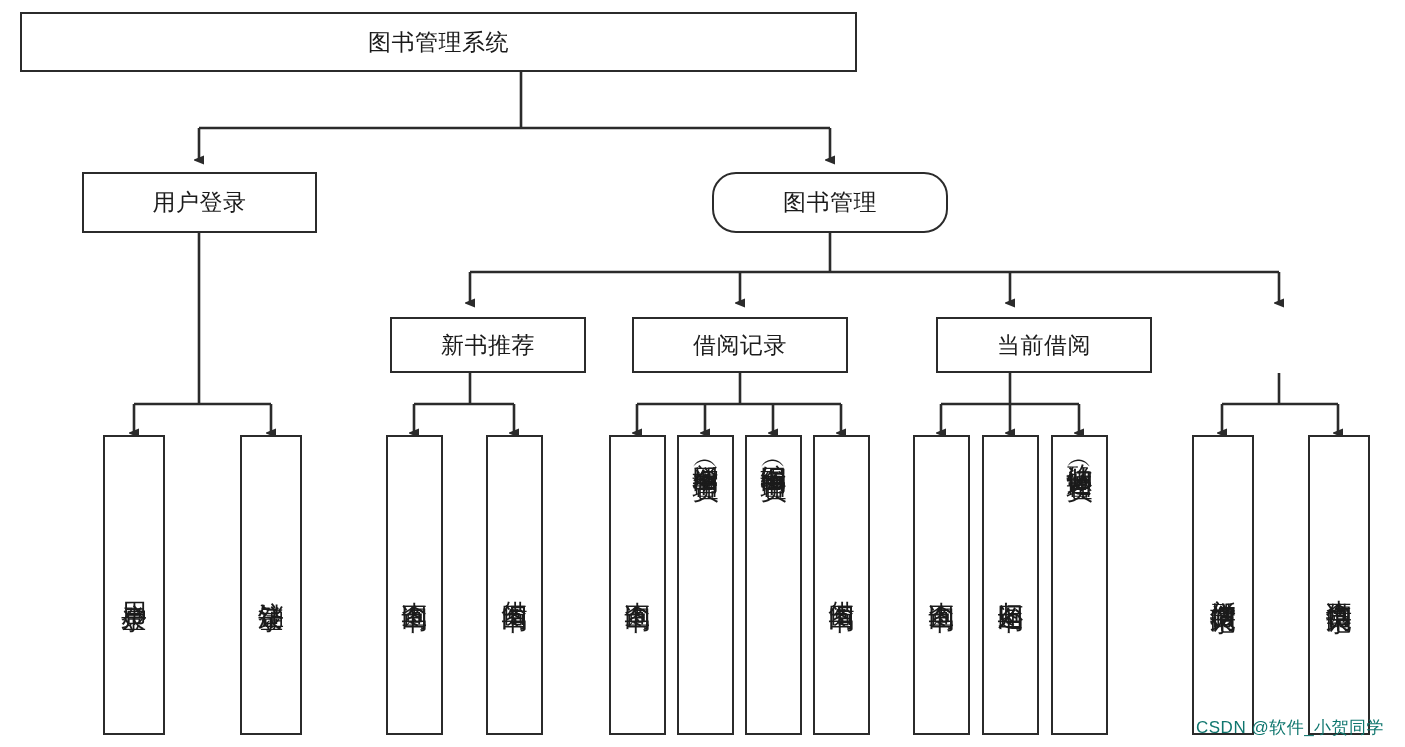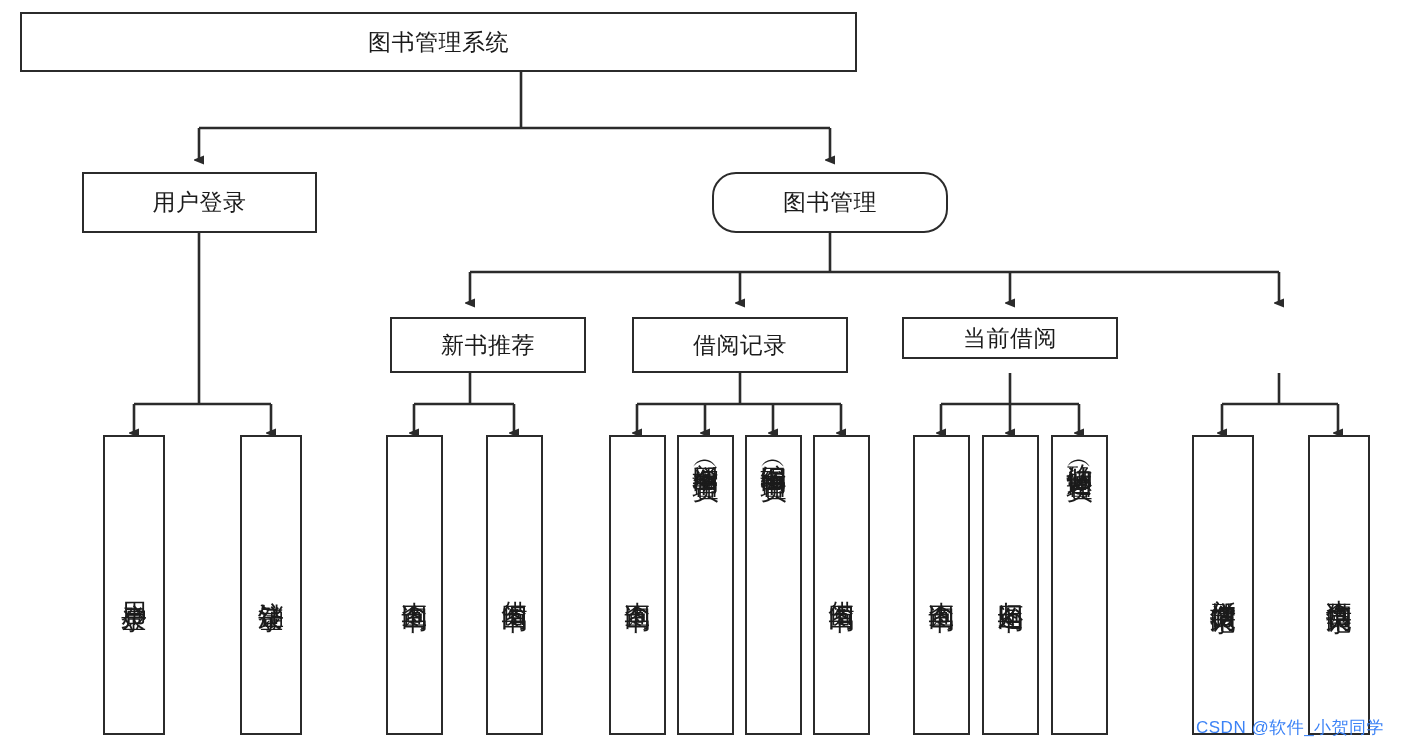--- a/index.html
+++ b/index.html
@@ -62,21 +62,21 @@
     line-height: 1.12;
     letter-spacing: 2px;
     white-space: nowrap;
   }
   .node.vert.centered {
     align-items: center;
     padding-top: 0;
   }
   .watermark {
     position: absolute;
-    color: #3b82f6;
+    color: #0f766e;
     font-size: 17px;
     white-space: nowrap;
     letter-spacing: 0.5px;
     user-select: none;
   }
 </style>
 </head>
 <body>
 
 <div id="canvas">
@@ -141,21 +141,21 @@
   <div class="node horiz" style="left:712px; top:172px; width:236px; height:61px;border-radius:24px;">
     <span class="label">图书管理</span>
   </div>
 
   <div class="node horiz" style="left:362px; top:317px; width:196px; height:56px;margin-left:28px;">
     <span class="label">新书推荐</span>
   </div>
   <div class="node horiz" style="left:632px; top:317px; width:216px; height:56px;">
     <span class="label">借阅记录</span>
   </div>
-  <div class="node horiz" style="left:902px; top:317px; width:216px; height:42px;">
+  <div class="node horiz" style="left:936px; top:317px; width:216px; height:56px;">
     <span class="label">当前借阅</span>
   </div>
 
   <div class="node vert centered" style="left:103px; top:435px; width:62px; height:300px;">
     <span class="label">用户登录</span>
   </div>
   <div class="node vert centered" style="left:240px; top:435px; width:62px; height:300px;">
     <span class="label">注销登录</span>
   </div>
 

